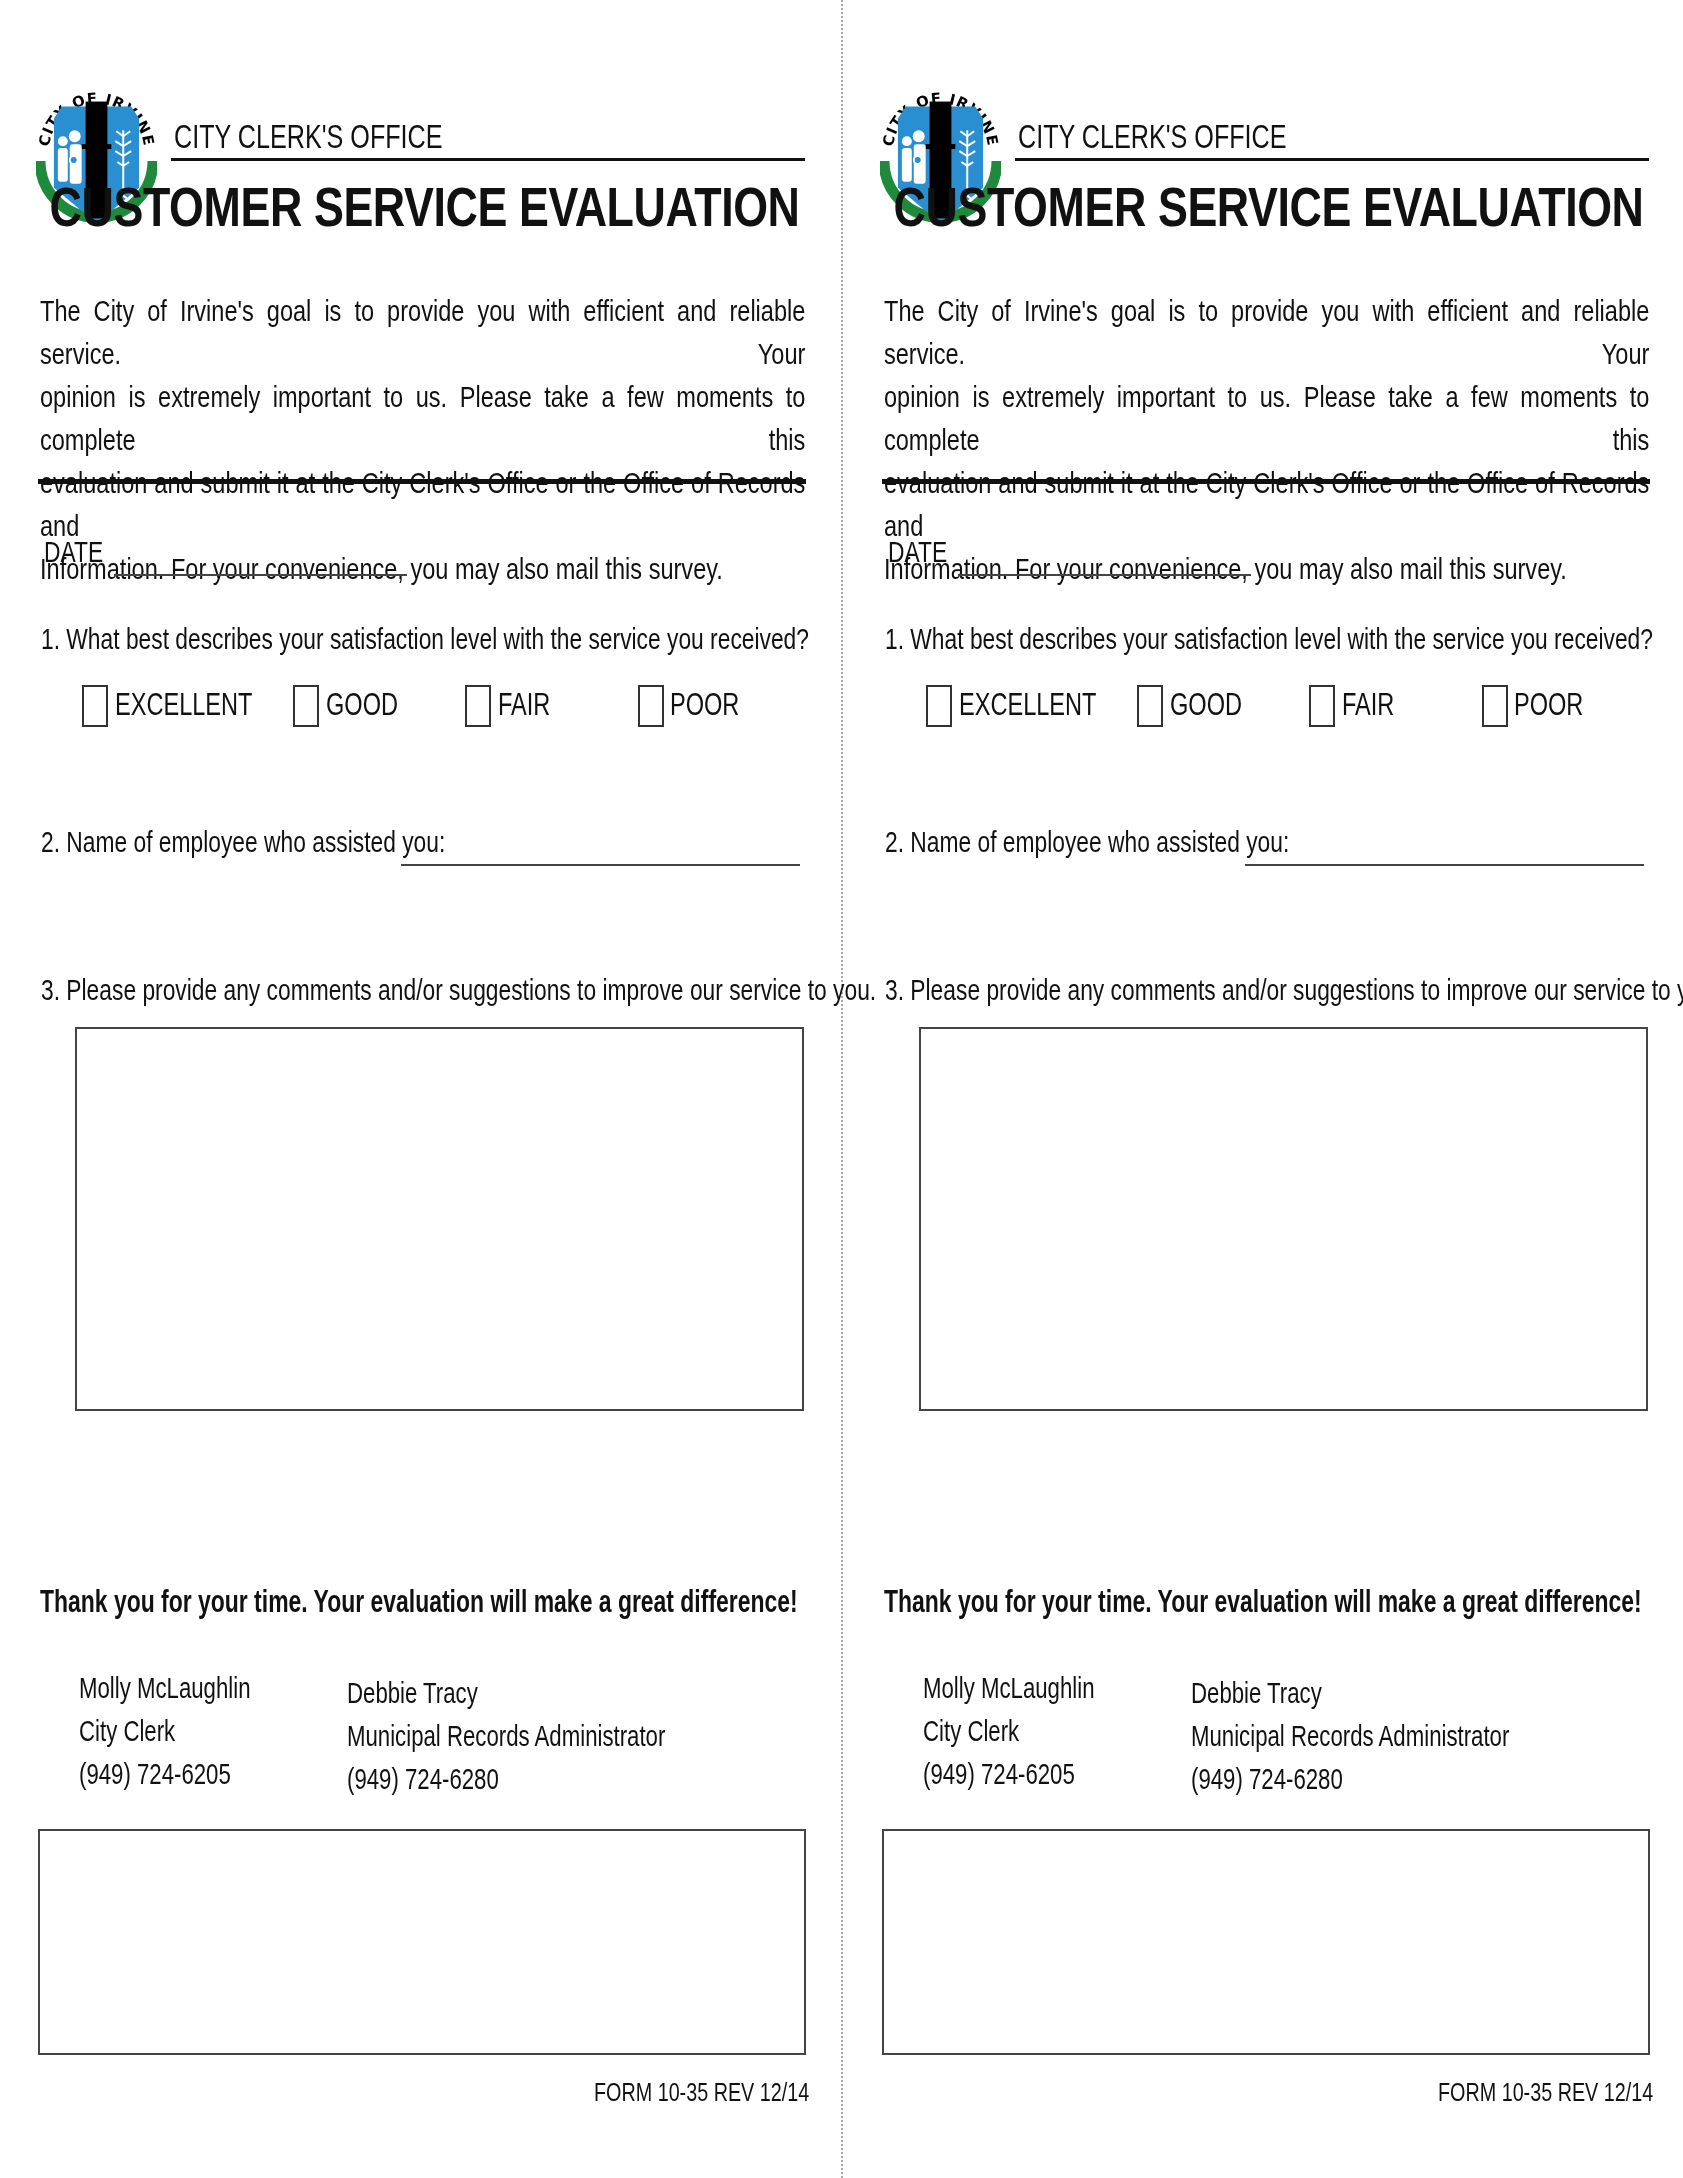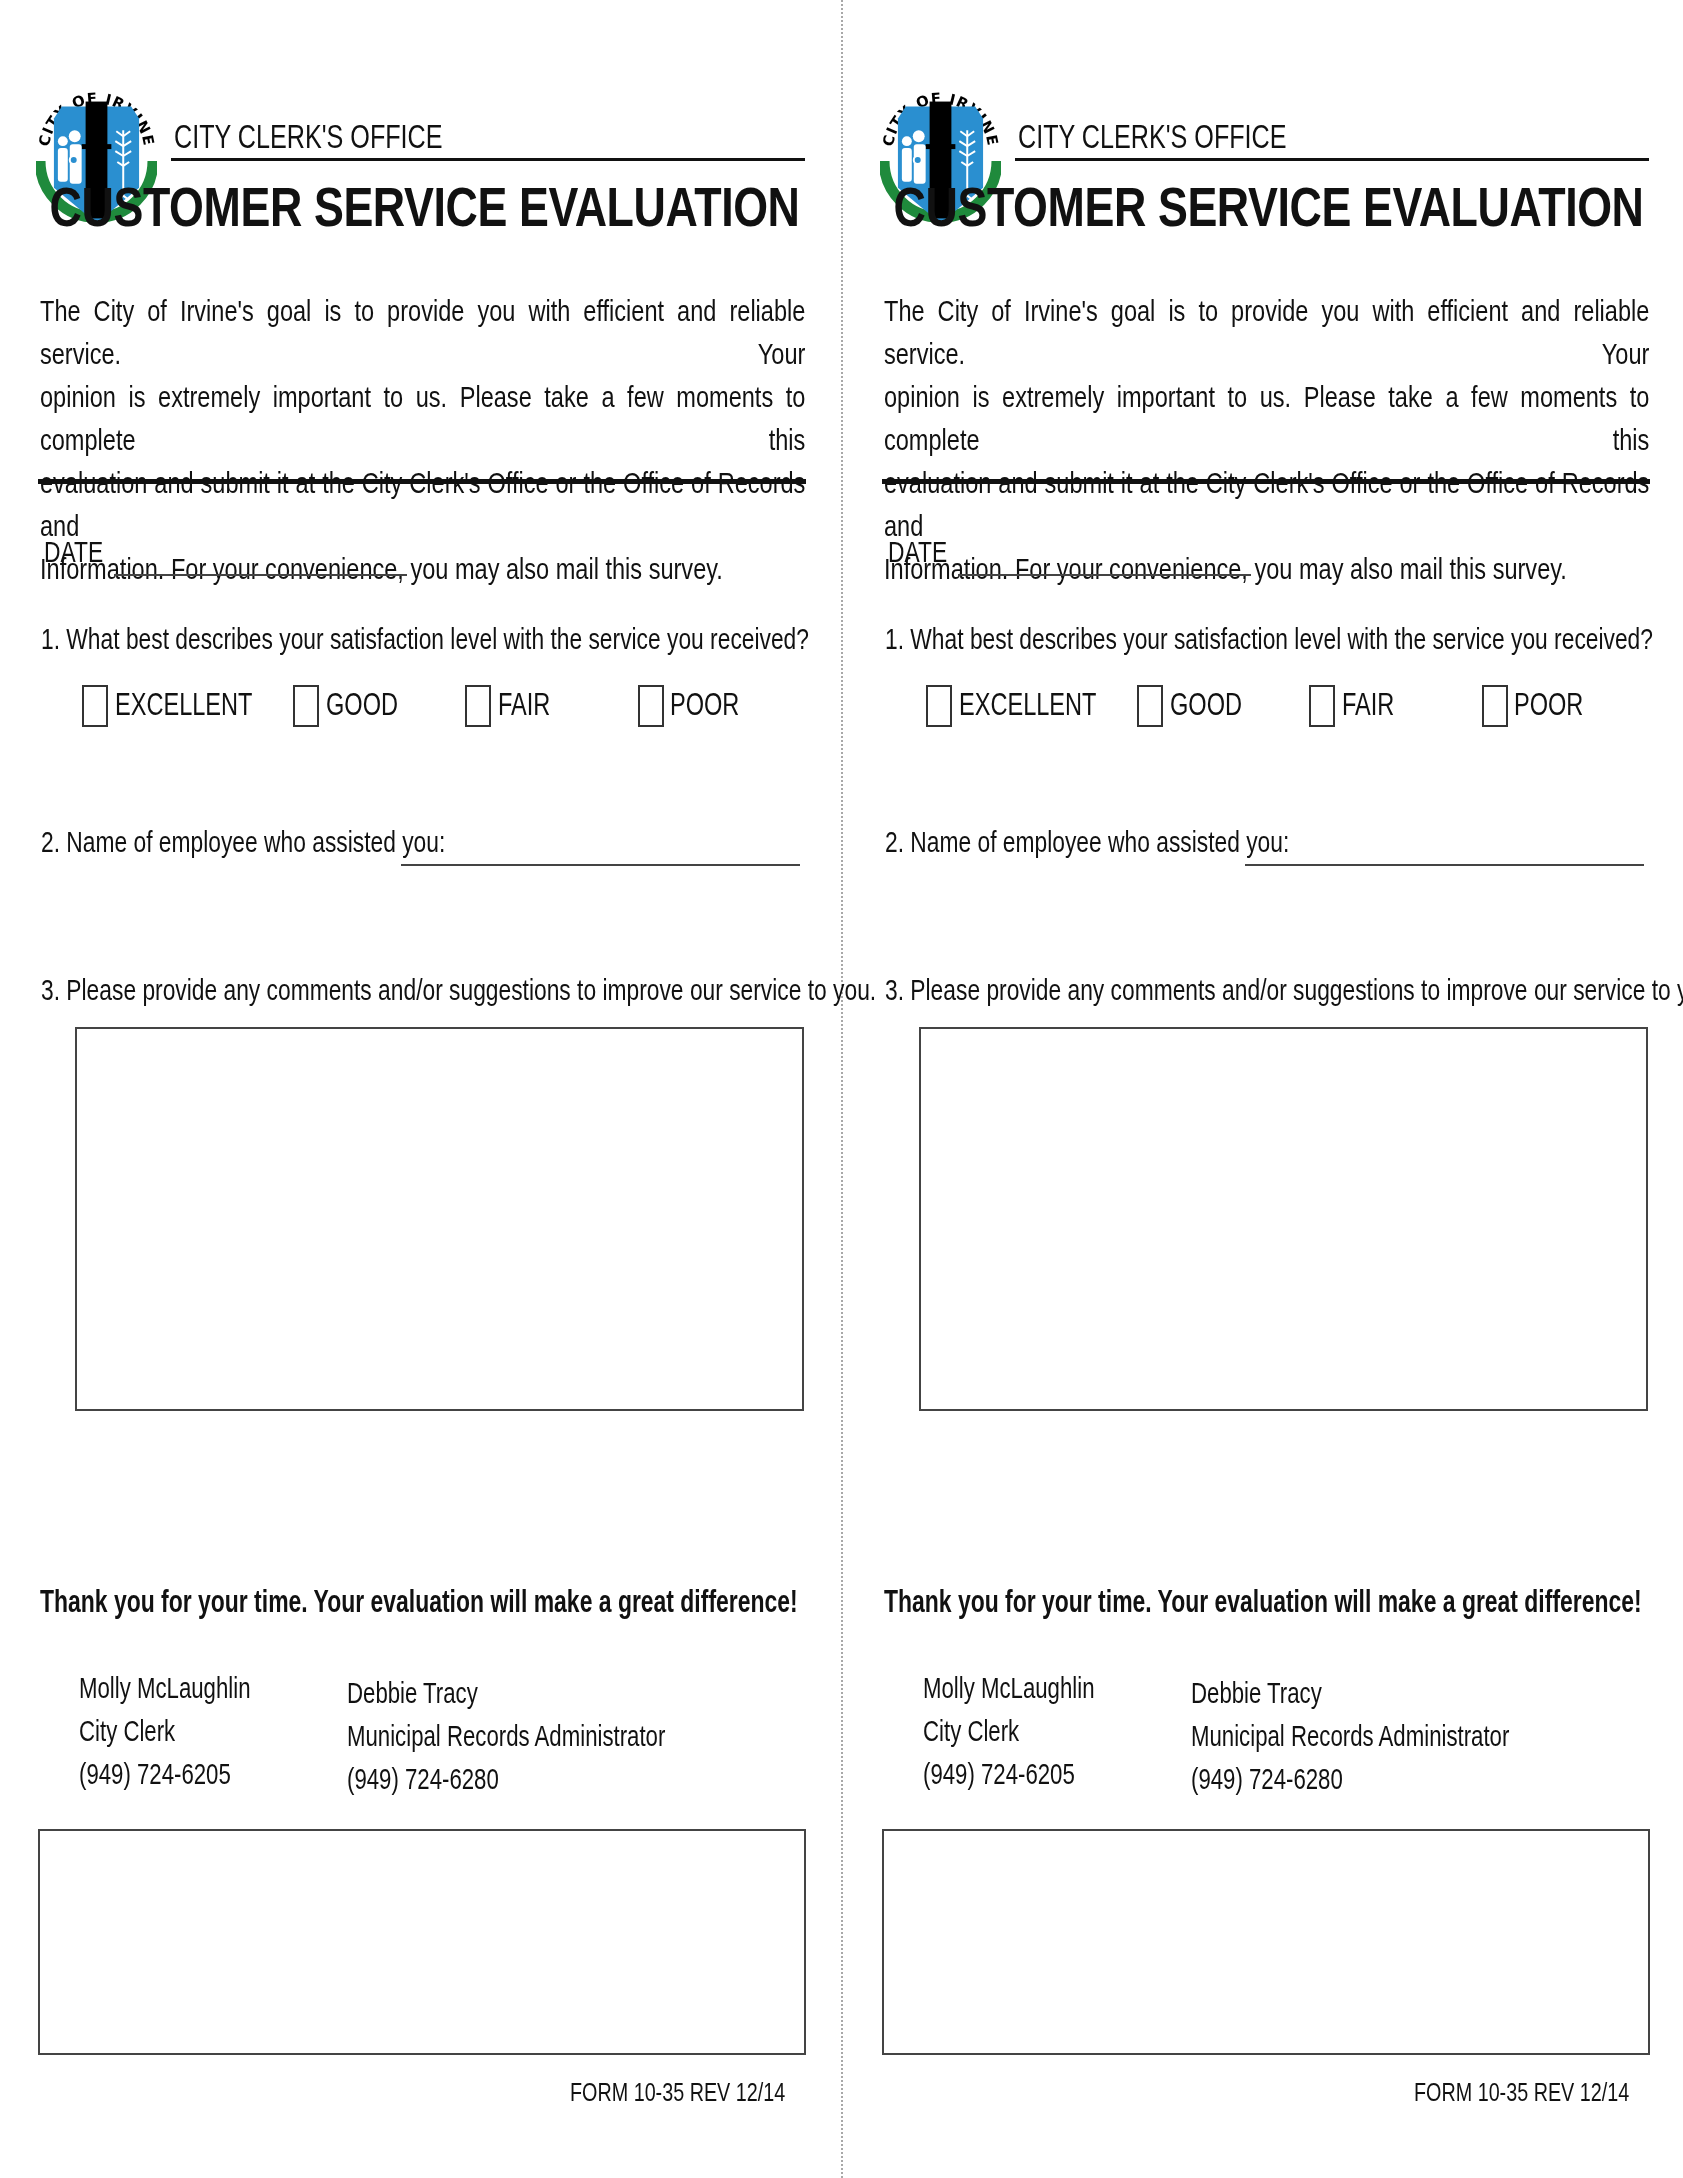--- a/index.html
+++ b/index.html
@@ -33,21 +33,21 @@
   .opt { position:absolute; font-size:31px; transform:scaleX(.76); transform-origin:0 0; white-space:nowrap; }
   .q2 { left:41px; top:825px; }
   .q2-line { left:401px; top:864px; width:399px; border-top:2px solid #444; }
   .q3 { left:41px; top:973px; }
   .comment-box { left:75px; top:1027px; width:729px; height:384px; border:2px solid #444; box-sizing:border-box; }
   .thanks { left:40px; top:1584px; font-size:31px; font-weight:bold; transform:scaleX(.74); }
   .sig { font-size:30px; line-height:43px; transform:scaleX(.74); }
   .sig1 { left:79px; top:1666px; }
   .sig2 { left:347px; top:1671px; }
   .bottom-box { left:38px; top:1829px; width:768px; height:226px; border:2px solid #444; box-sizing:border-box; }
-  .form-wrap { left:478px; top:2077px; width:307px; height:32px; }
+  .form-wrap { left:502px; top:2077px; width:307px; height:32px; }
   .form-no { position:absolute; right:0; top:0; font-size:26px; transform-origin:100% 0;
              transform:scaleX(.76); white-space:nowrap; }
 </style>
 </head>
 <body>
 
 <div class="divider"></div>
 
 <div class="panel p0">
   <svg class="logo" viewBox="0 0 122 202" width="121" height="200">

